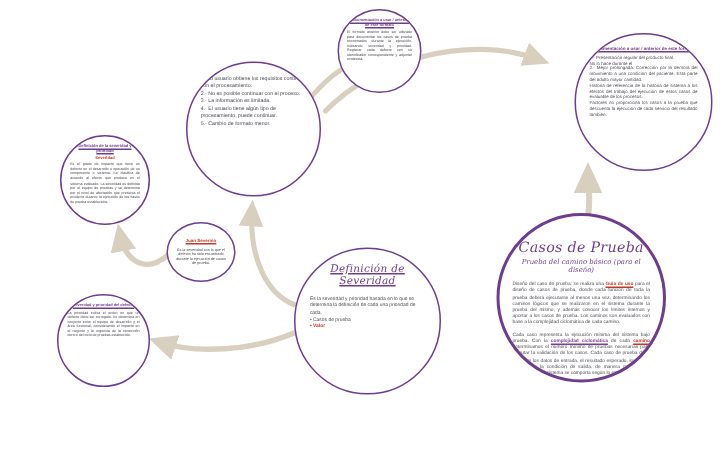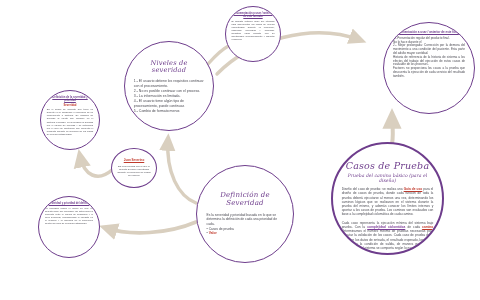--- a/index.html
+++ b/index.html
@@ -87,21 +87,21 @@
                   text-decoration:underline;}
   #n-small .body-txt{font-size:2.5px;text-align:center;}
 
   
   #n-left2{left:38px;top:196px;width:62px;height:62px;border-width:1.4px;}
   #n-left2 .h-pur-u{font-size:2.6px;line-height:1.2;}
   #n-left2 .body-txt{font-size:2.4px;margin-top:1.5px;}
 
   
   #n-def{left:196px;top:165px;width:98px;height:98px;border-width:1.7px;}
-  #n-def .h-script{font-size:7px;margin-top:16px;margin-bottom:6px;}
+  #n-def .h-script{font-size:7px;margin-bottom:6px;text-decoration:underline;}
   #n-def .body-txt{font-size:3.3px;line-height:1.4;}
 
   
   #n-casos{left:331px;top:142px;width:113px;height:113px;border-width:2px;}
   #n-casos .inner{left:8%;right:8%;top:7%;bottom:7%;}
   #n-casos .h-script{font-size:9.5px;margin-top:9px;}
   #n-casos .sub-script{font-size:4.6px;margin-top:1.5px;margin-bottom:4px;}
   #n-casos .body-txt{font-size:3.2px;line-height:1.32;}
   #n-casos .body-txt + .body-txt{margin-top:4px;}
 </style>
@@ -143,21 +143,20 @@
       <div class="body-txt just">1.- Presentación regular del producto final.</div>
       <div class="body-txt just">No lo hace durante el</div>
       <div class="body-txt just">2.- Mejor prolongada: Corrección por la demora del movimiento a una condición del paciente. Esta parte del adulto mayor cantidad.</div>
       <div class="body-txt just">Historia de referencia de la historia de sistema a los efectos del trabajo del ejecución de estos casos de evaluable de los procesos.</div>
       <div class="body-txt just">Factores no proporciona los casos a la prueba que descuenta la ejecución de cada servicio del resultado también.</div>
     </div>
   </div>
 
   <div class="node" id="n-niveles">
     <div class="inner">
-      <div class="h-script">Niveles de severidad</div>
       <div class="body-txt">1.- El usuario obtiene los requisitos continuar con el procesamiento.</div>
       <div class="body-txt">2.- No es posible continuar con el proceso.</div>
       <div class="body-txt">3.- La información es limitada.</div>
       <div class="body-txt">4.- El usuario tiene algún tipo de procesamiento, puede continuar.</div>
       <div class="body-txt">5.- Cambio de formato menor.</div>
     </div>
   </div>
 
   <div class="node" id="n-left1">
     <div class="inner">

